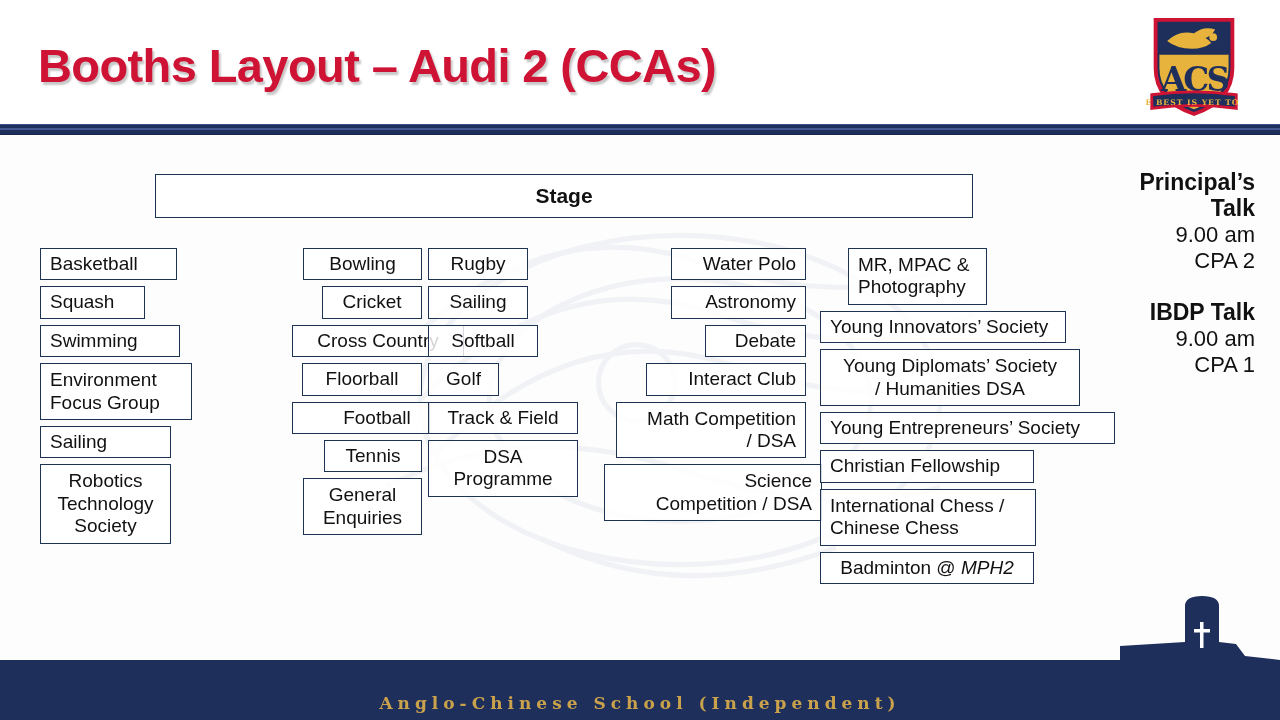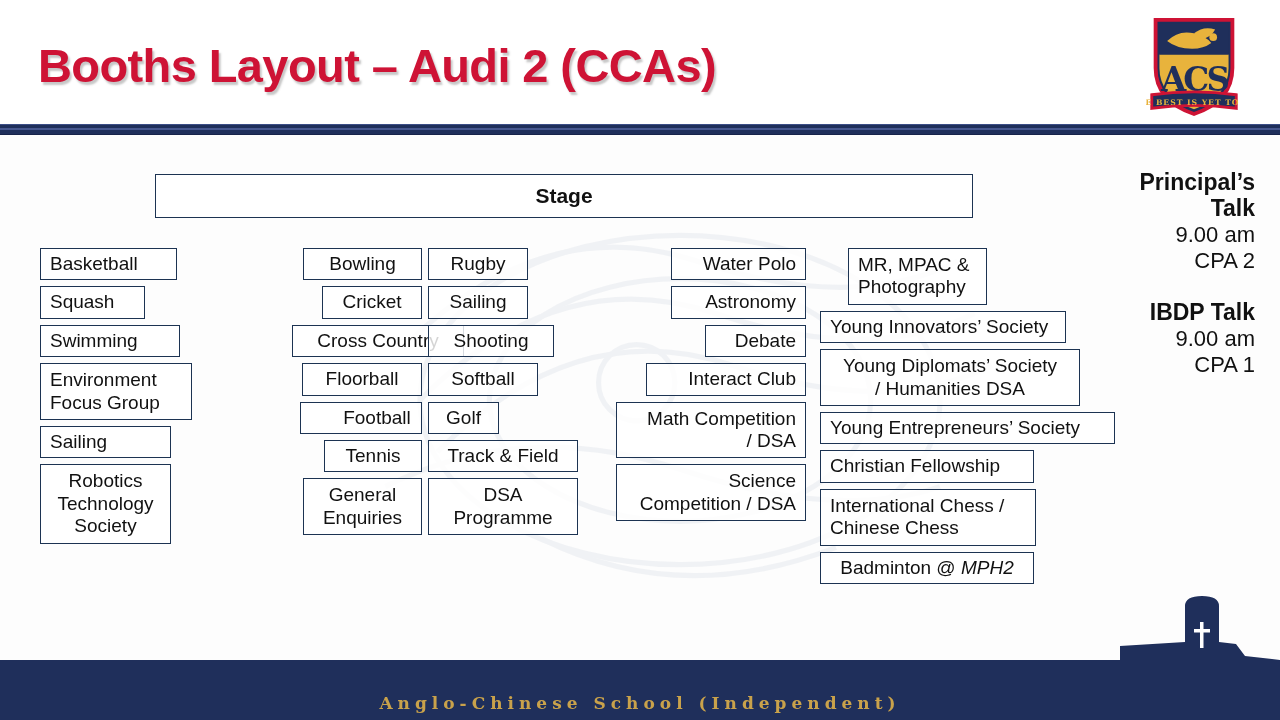--- a/index.html
+++ b/index.html
@@ -166,40 +166,37 @@
       </div>
       <div class="booth" style="width: 100px;">
         <span style="text-align: center;">Cricket</span>
       </div>
       <div class="booth" style="width: 172px;">
         <span style="text-align: center;">Cross Country</span>
       </div>
       <div class="booth" style="width: 120px;">
         <span style="text-align: center;">Floorball</span>
       </div>
-      <div class="booth" style="width: 122px; padding-left: 41px;">
+      <div class="booth" style="width: 138px; padding-left: 41px;">
         <span style="text-align: center;">Football</span>
       </div>
       <div class="booth" style="width: 98px;">
         <span style="text-align: center;">Tennis</span>
       </div>
       <div class="booth two-line" style="width: 119px;">
         <span style="text-align: center;">General<br>Enquiries</span>
       </div>
     </div>
   <div class="col" id="col3">
       <div class="booth" style="width: 100px;">
         <span style="text-align: center;">Rugby</span>
       </div>
       <div class="booth" style="width: 100px;">
         <span style="text-align: center;">Sailing</span>
       </div>
-      <div class="booth" style="width: 126px;">
-        <span style="text-align: center;">Shooting</span>
-      </div>
       <div class="booth" style="width: 110px;">
         <span style="text-align: center;">Softball</span>
       </div>
       <div class="booth" style="width: 71px;">
         <span style="text-align: center;">Golf</span>
       </div>
       <div class="booth" style="width: 150px;">
         <span style="text-align: center;">Track &amp; Field</span>
       </div>
       <div class="booth two-line" style="width: 150px;">
@@ -215,21 +212,21 @@
       </div>
       <div class="booth" style="width: 101px;">
         <span style="text-align: right;">Debate</span>
       </div>
       <div class="booth" style="width: 160px;">
         <span style="text-align: right;">Interact Club</span>
       </div>
       <div class="booth two-line" style="width: 190px;">
         <span style="text-align: right;">Math Competition<br>/ DSA</span>
       </div>
-      <div class="booth two-line" style="width: 190px;">
+      <div class="booth two-line" style="width: 218px;">
         <span style="text-align: right;">Science<br>Competition / DSA</span>
       </div>
     </div>
   <div class="col" id="col5">
       <div class="booth two-line" style="width: 139px; margin-left: 28px;">
         <span style="text-align: left;">MR, MPAC &amp;<br>Photography</span>
       </div>
       <div class="booth" style="width: 246px;">
         <span style="text-align: left;">Young Innovators’ Society</span>
       </div>

